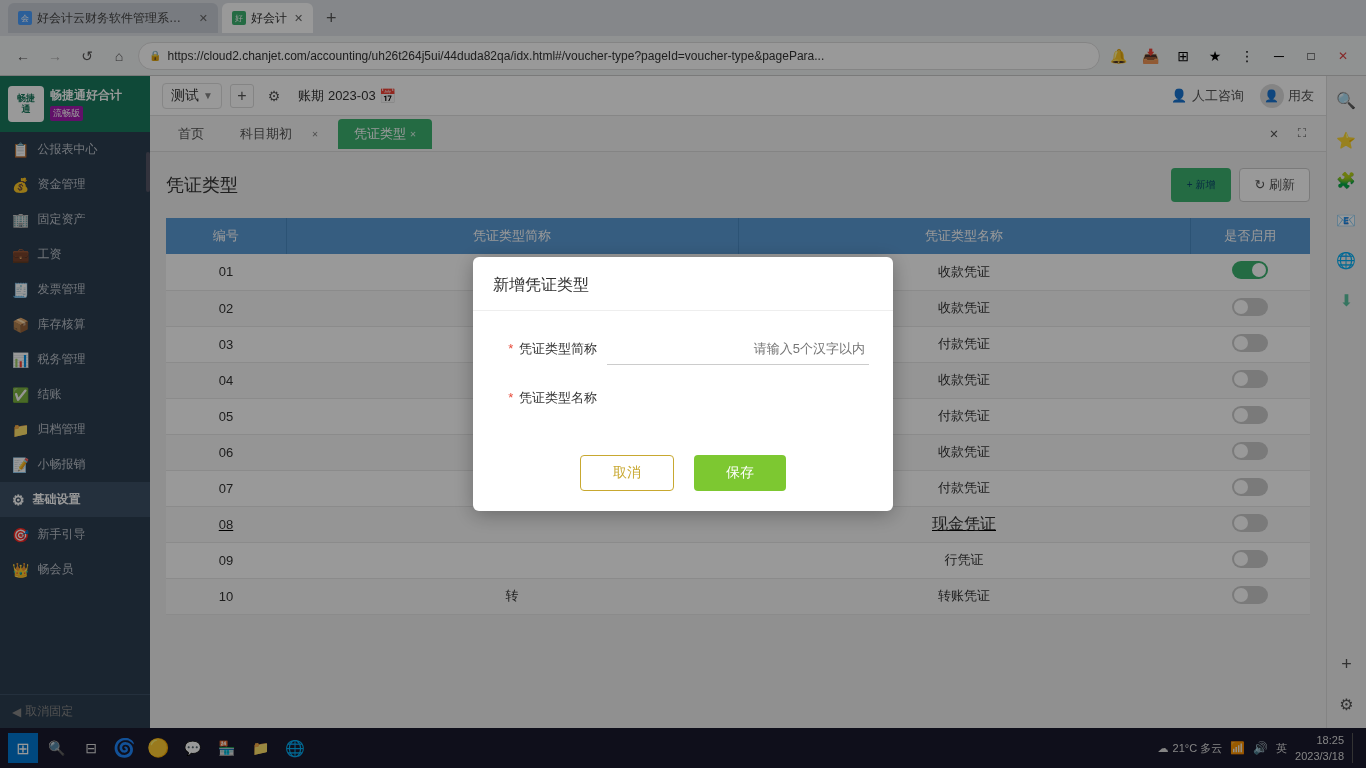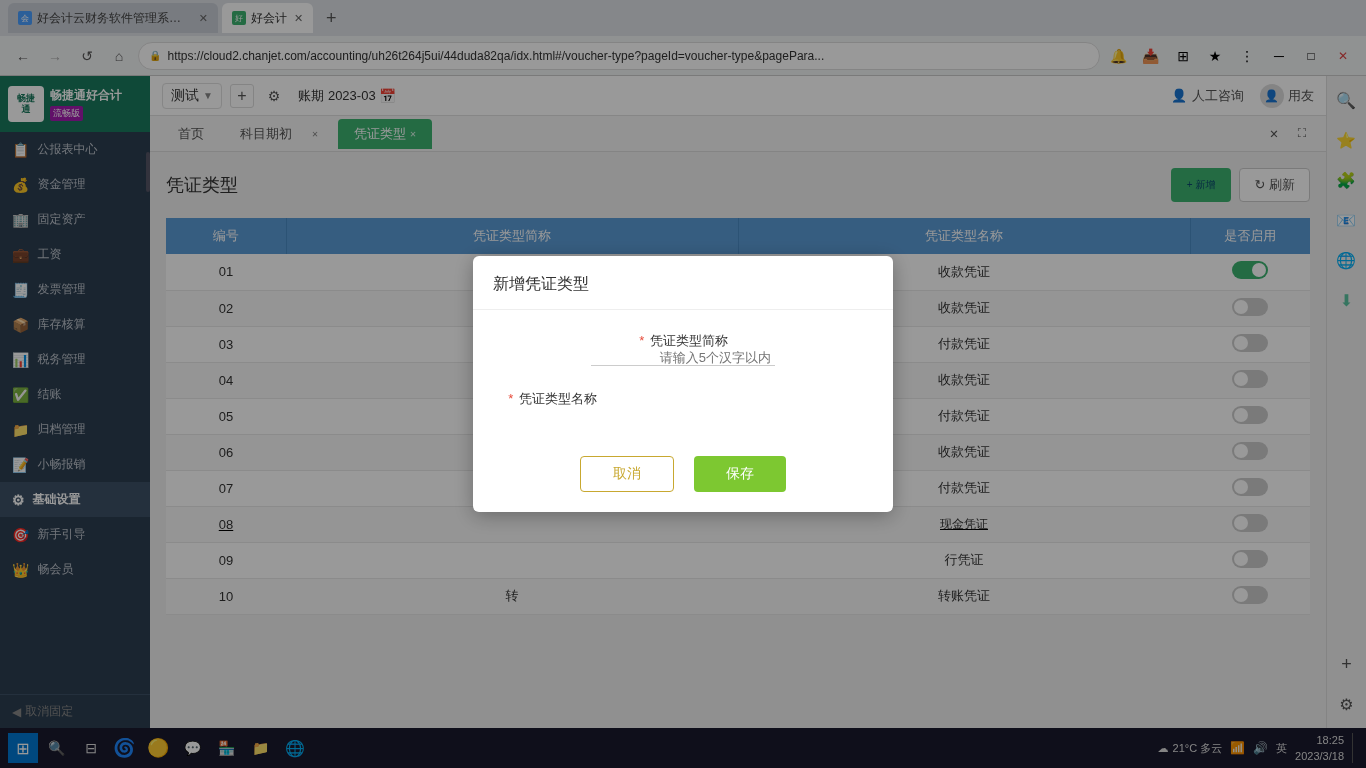--- a/index.html
+++ b/index.html
@@ -233,21 +233,21 @@
               <td style="text-align: center; font-size: 13px; color: rgb(51, 51, 51); padding: 6px;">07</td>
               <td style="text-align: center; font-size: 13px; color: rgb(51, 51, 51); padding: 6px;"></td>
               <td style="text-align: center; font-size: 13px; color: rgb(51, 51, 51); padding: 6px;">付款凭证</td>
               <td style="text-align: center; padding: 6px;"><div style="width: 36px; height: 18px; border-radius: 9px; display: inline-flex; align-items: center; cursor: pointer; position: relative; background: rgb(204, 204, 204);">
                   <div style="width: 14px; height: 14px; background: rgb(255, 255, 255); border-radius: 50%; position: absolute; left: 2px;"></div>
                 </div></td>
             </tr>
             <tr style="height: 36px; border-bottom: 1px solid rgb(232, 232, 232); background: rgb(249, 249, 249); text-decoration: underline;">
               <td style="text-align: center; font-size: 13px; color: rgb(51, 51, 51); padding: 6px;">08</td>
               <td style="text-align: center; font-size: 13px; color: rgb(51, 51, 51); padding: 6px;"></td>
-              <td style="text-align: center; font-size: 12px; color: rgb(51, 51, 51); padding: 6px;">现金凭证</td>
+              <td style="text-align: center; font-size: 16px; color: rgb(51, 51, 51); padding: 6px;">现金凭证</td>
               <td style="text-align: center; padding: 6px;"><div style="width: 36px; height: 18px; border-radius: 9px; display: inline-flex; align-items: center; cursor: pointer; position: relative; background: rgb(204, 204, 204);">
                   <div style="width: 14px; height: 14px; background: rgb(255, 255, 255); border-radius: 50%; position: absolute; left: 2px;"></div>
                 </div></td>
             </tr>
             <tr style="height: 36px; border-bottom: 1px solid rgb(232, 232, 232); background: rgb(255, 255, 255);">
               <td style="text-align: center; font-size: 13px; color: rgb(51, 51, 51); padding: 6px;">09</td>
               <td style="text-align: center; font-size: 13px; color: rgb(51, 51, 51); padding: 6px;"></td>
               <td style="text-align: center; font-size: 13px; color: rgb(51, 51, 51); padding: 6px;">行凭证</td>
               <td style="text-align: center; padding: 6px;"><div style="width: 36px; height: 18px; border-radius: 9px; display: inline-flex; align-items: center; cursor: pointer; position: relative; background: rgb(204, 204, 204);">
                   <div style="width: 14px; height: 14px; background: rgb(255, 255, 255); border-radius: 50%; position: absolute; left: 2px;"></div>
@@ -277,21 +277,21 @@
     <div style="width:32px;height:32px;display:flex;align-items:center;justify-content:center;cursor:pointer;font-size:18px;color:#555;">+</div>
     <div style="width:32px;height:32px;display:flex;align-items:center;justify-content:center;cursor:pointer;font-size:16px;color:#555;">⚙</div>
   </div>
 </div>
 
 <div style="position:fixed;top:0;left:0;width:100%;height:100%;background:rgba(0,0,0,0.4);z-index:1000;display:flex;align-items:center;justify-content:center;">
   <div style="background:#fff;border-radius:6px;width:420px;box-shadow:0 4px 20px rgba(0,0,0,0.3);overflow:hidden;">
     <div style="padding:18px 20px 0;font-size:16px;color:#333;font-weight:500;">新增凭证类型</div>
     <hr style="border:none;border-top:1px solid #eee;margin:14px 0;">
     <div style="padding:8px 24px 16px;">
-      <div style="display:flex;align-items:center;margin-bottom:24px;flex-direction:column;">
+      <div style="display:flex;align-items:center;margin-bottom:24px;">
         <label style="width:110px;font-size:13px;color:#333;text-align:right;padding-right:10px;flex-shrink:0;">
           <span style="color:#e74c3c;margin-right:2px;">*</span>
           <span>凭证类型简称</span>
         </label>
         <input type="text" style="flex: 1 1 0%; height: 32px; border-top: none; border-right: none; border-left: none; border-image: initial; border-bottom: 1px solid rgb(204, 204, 204); outline: none; font-size: 13px; color: rgb(51, 51, 51); padding: 0px 4px; text-align: right;" placeholder="请输入5个汉字以内">
       </div>
       <div style="display:flex;align-items:center;margin-bottom:24px;">
         <label style="width:110px;font-size:13px;color:#333;text-align:right;padding-right:10px;flex-shrink:0;">
           <span style="color:#e74c3c;margin-right:2px;">*</span>
           <span>凭证类型名称</span>

